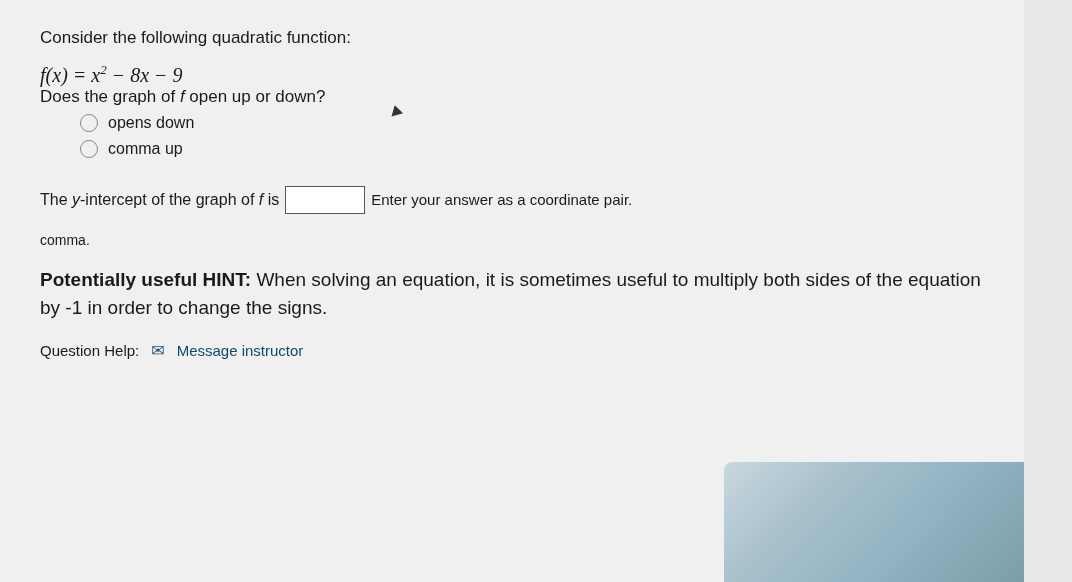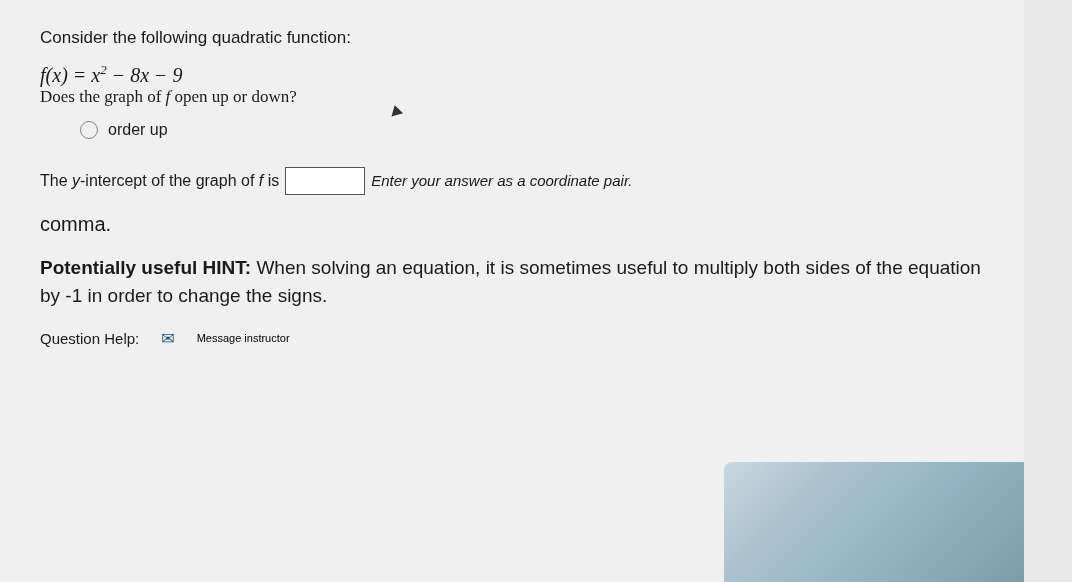--- a/index.html
+++ b/index.html
@@ -39,22 +39,22 @@
       font-family: 'Georgia', serif;
     }
 
     .math-function sup {
       font-size: 13px;
     }
 
     .open-question {
       font-size: 17px;
       font-weight: normal;
-      margin-bottom: 14px;
-      font-family: Liberation Serif, serif;
+      margin-bottom: 7px;
+      font-family: Liberation Sans, sans-serif;
     }
 
     .radio-group {
       margin-left: 40px;
       margin-bottom: 28px;
     }
 
     .radio-option {
       display: flex;
       align-items: center;
@@ -84,21 +84,20 @@
       flex-wrap: wrap;
       gap: 6px;
     }
 
     .answer-text {
       font-size: 16px;
       font-family: 'Arial', sans-serif;
     }
 
     .answer-text-italic {
-      font-style: italic;
       font-size: 15px;
       font-family: 'Arial', sans-serif;
     }
 
     .answer-input {
       border: 1px solid #555;
       background: white;
       width: 80px;
       height: 28px;
       display: inline-block;
@@ -112,21 +111,21 @@
       height: 28px;
       display: inline-block;
       vertical-align: middle;
     }
 
     .x-intercept-row {
       margin-bottom: 4px;
     }
 
     .x-intercept-continued {
-      font-size: 20px;
+      font-size: 14px;
       font-family: 'Arial', sans-serif;
       margin-bottom: 18px;
     }
 
     .hint-section {
       margin-bottom: 18px;
     }
 
     .hint-text {
       font-size: 19px;
@@ -135,32 +134,32 @@
       line-height: 1.5;
     }
 
     .hint-bold {
       font-weight: bold;
     }
 
     .question-help {
       display: flex;
       align-items: center;
-      gap: 22px;
+      gap: 12px;
       font-size: 15px;
       font-family: 'Arial', sans-serif;
       color: #1a1a1a;
       margin-top: 8px;
     }
 
     .message-link {
-      color: #000000;
+      color: #0c4a6e;
       text-decoration: none;
       cursor: pointer;
-      font-size: 11px;
+      font-size: 15px;
     }
 
     .envelope-icon {
       color: #1a5276;
       font-size: 16px;
     }
 
     .bottom-image-overlay {
       position: absolute;
       bottom: 0;
@@ -195,21 +194,25 @@
     <em>f</em>(<em>x</em>) = <em>x</em><sup>2</sup> − 8<em>x</em> − 9
   </div>
 
   <div class="open-question">
     Does the graph of <em>f</em> open up or down?
   </div>
 
   <div class="radio-group">
     <div class="radio-option">
       <div class="radio-circle"></div>
-      <span class="radio-label">order up</span>
+      <span class="radio-label">opens down</span>
+    </div>
+    <div class="radio-option">
+      <div class="radio-circle"></div>
+      <span class="radio-label">comma up</span>
     </div>
   </div>
 
   <div class="answer-row">
     <span class="answer-text">
       The <em>y</em>-intercept of the graph of <em>f</em> is
     </span>
     <input type="text" class="answer-input" value="" style="">
     <span class="answer-text-italic">Enter your answer as a coordinate pair.</span>
   </div>

